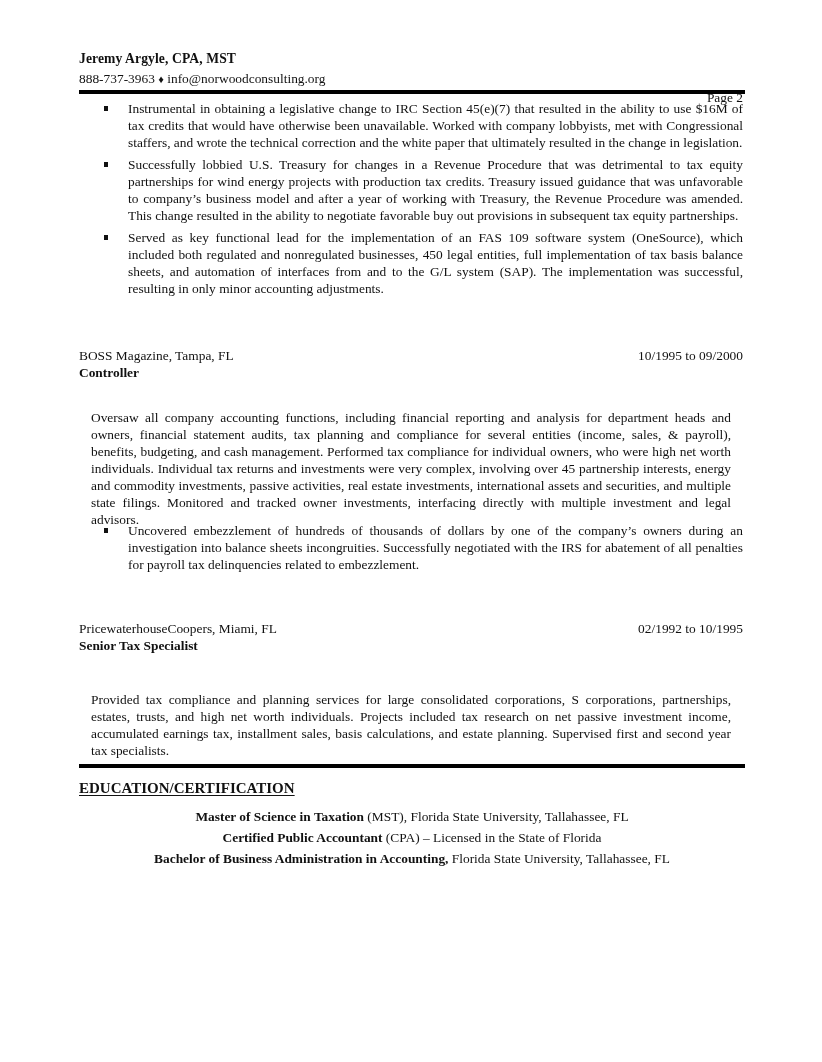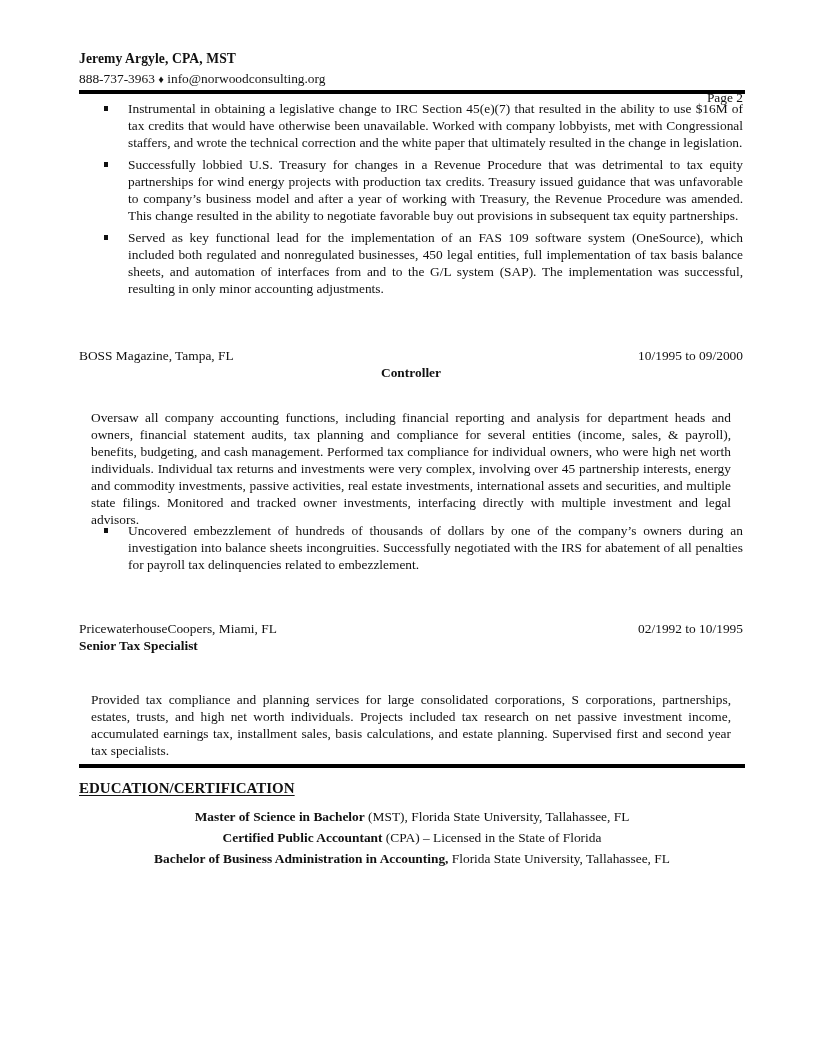--- a/index.html
+++ b/index.html
@@ -140,21 +140,21 @@
         <span class="bullet-mark"></span>
         <span>Successfully lobbied U.S. Treasury for changes in a Revenue Procedure that was detrimental to tax equity partnerships for wind energy projects with production tax credits.  Treasury issued guidance that was unfavorable to company’s business model and after a year of working with Treasury, the Revenue Procedure was amended.  This change resulted in the ability to negotiate favorable buy out provisions in subsequent tax equity partnerships.</span>
       </li>
       <li>
         <span class="bullet-mark"></span>
         <span>Served as key functional lead for the implementation of an FAS 109 software system (OneSource), which included both regulated and nonregulated businesses, 450 legal entities, full implementation of tax basis balance sheets, and automation of interfaces from and to the G/L system (SAP).  The implementation was successful, resulting in only minor accounting adjustments.</span>
       </li>
     </ul>
   </div>
 
-  <div class="block" style="top:347px;text-align:center;">
+  <div class="block" style="top:347px;">
     <div class="job-line">
       <span class="job-company">BOSS Magazine, Tampa, FL</span>
       <span class="job-dates">10/1995 to 09/2000</span>
     </div>
     <div class="job-title">Controller</div>
   </div>
   <div class="block" style="top:397px;">
     <p class="para">Oversaw all company accounting functions, including financial reporting and analysis for department heads and owners, financial statement audits, tax planning and compliance for several entities (income, sales, &amp; payroll), benefits, budgeting, and cash management.  Performed tax compliance for individual owners, who were high net worth individuals.  Individual tax returns and investments were very complex, involving over 45 partnership interests, energy and commodity investments, passive activities, real estate investments, international assets and securities, and multiple state filings.  Monitored and tracked owner investments, interfacing directly with multiple investment and legal advisors.</p>
   </div>
   <div class="block" style="top:522px;">
@@ -175,21 +175,21 @@
   </div>
   <div class="block" style="top:679px;">
     <p class="para">Provided tax compliance and planning services for large consolidated corporations, S corporations, partnerships, estates, trusts, and high net worth individuals.  Projects included tax research on net passive investment income, accumulated earnings tax, installment sales, basis calculations, and estate planning.  Supervised first and second year tax specialists.</p>
   </div>
 
   <div class="rule bottom"></div>
 
   <div class="section-title">EDUCATION/CERTIFICATION</div>
   <div class="edu">
     <div>
-      <span class="b">Master of Science in Bachelor</span><span> (MST), Florida State University, Tallahassee, FL</span>
+      <span class="b">Master of Science in Taxation</span><span> (MST), Florida State University, Tallahassee, FL</span>
     </div>
     <div>
       <span class="b">Certified Public Accountant</span><span> (CPA) – Licensed in the State of Florida</span>
     </div>
     <div>
       <span class="b">Bachelor of Business Administration in Accounting,</span><span> Florida State University, Tallahassee, FL</span>
     </div>
   </div>
 
 </div>

